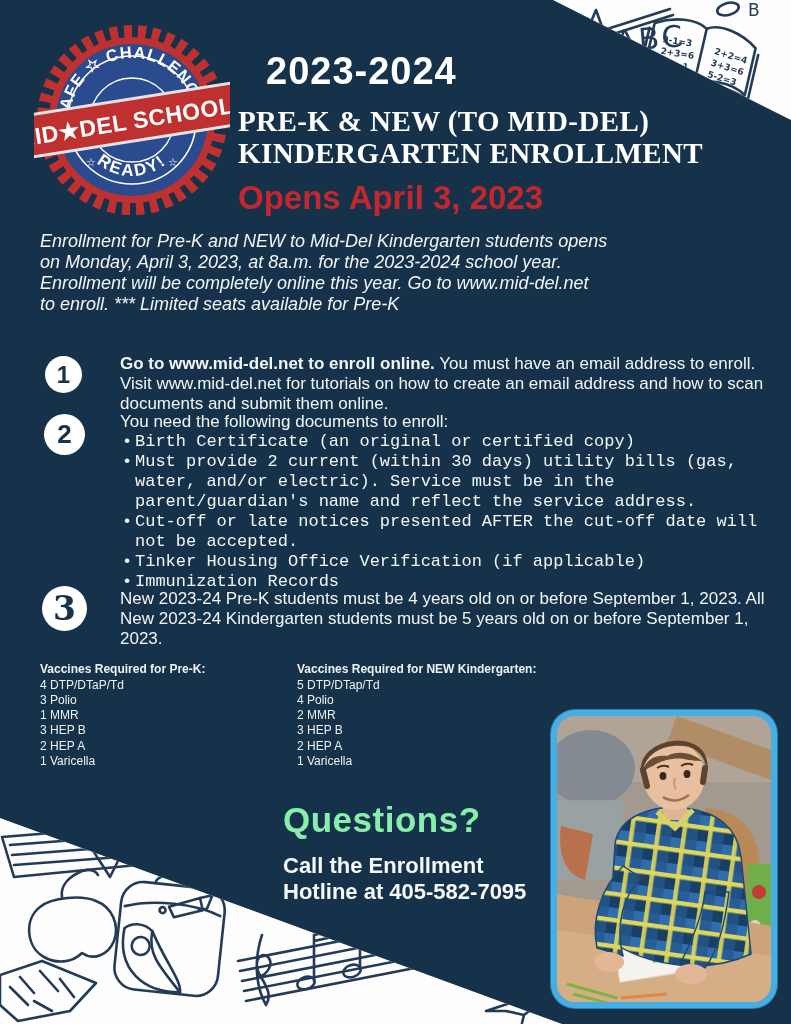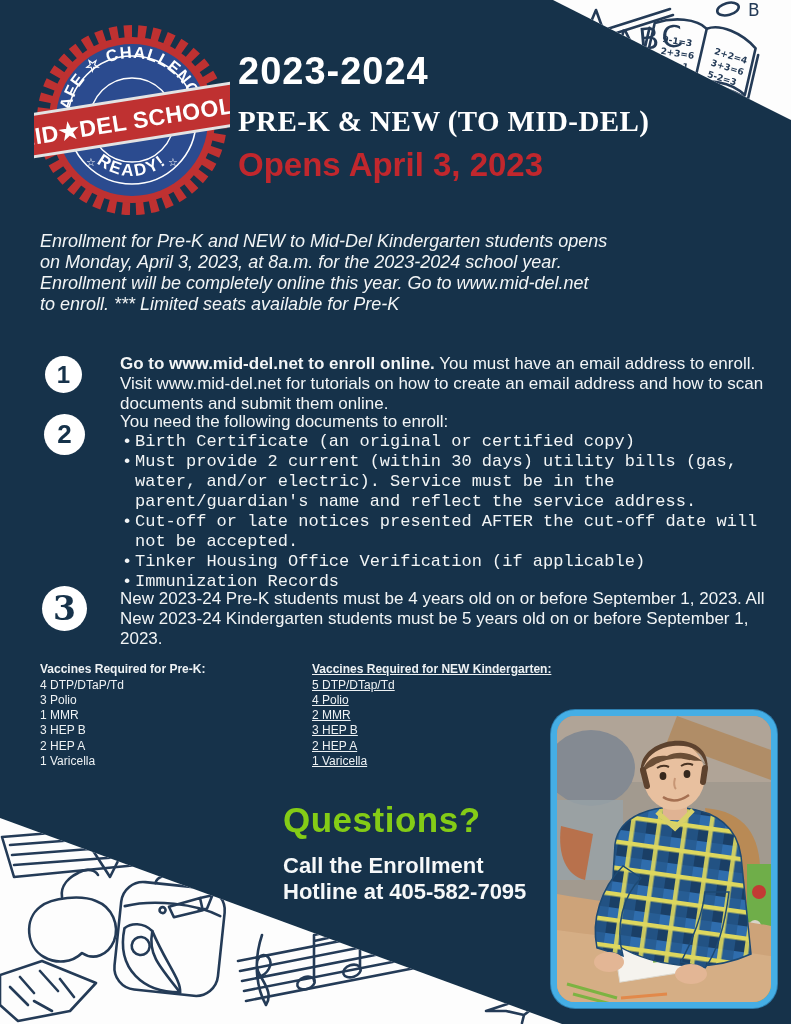--- a/index.html
+++ b/index.html
@@ -14,21 +14,21 @@
     clip-path:polygon(553px 0,791px 0,791px 120px);z-index:1;}
   .corner-bl{position:absolute;inset:0;background:#fdfdfd;
     clip-path:polygon(0 818px,562px 1024px,0 1024px);z-index:1;}
   .corner-tr svg,.corner-bl svg{position:absolute;}
   .doodle{stroke:#243b57;fill:none;stroke-width:2.6;stroke-linecap:round;stroke-linejoin:round;}
   .doodle-text{fill:#243b57;font-family:"DejaVu Sans",sans-serif;}
 
   
   .logo{position:absolute;left:34px;top:20px;width:196px;height:200px;z-index:2;}
   .titles{position:absolute;left:238px;top:50px;z-index:2;}
-  .year{font-size:38px;font-weight:700;letter-spacing:1px;color:#ffffff;}
+  .year{font-size:38px;font-weight:700;letter-spacing:1px;color:#ffffff;margin-left:28px;}
   .title-line{font-size:29px;font-weight:700;letter-spacing:.4px;color:#ffffff;line-height:1.12;font-family:Liberation Serif, serif;}
   .titles .t-block{margin-top:12px;}
   .subtitle{margin-top:9px;font-size:33px;font-weight:700;color:#c1272d;}
 
   
   .intro{position:absolute;left:40px;top:231px;width:720px;z-index:2;
     font-size:18px;font-weight:500;line-height:1.17;color:#f2f5f6;font-style:italic;}
   .num-circle{position:absolute;background:#ffffff;border-radius:50%;
     display:flex;align-items:center;justify-content:center;color:#16324a;z-index:2;}
   .c1{left:45px;top:356px;width:37px;height:37px;font-size:24px;font-weight:700;}
@@ -40,27 +40,27 @@
   .s2{top:412px;width:645px;}
   .s3{top:589px;width:650px;}
   .lead{font-weight:700;}
   .bullets{margin:0;padding:0;list-style:none;}
   .bullets li{position:relative;padding-left:15px;font-family:Liberation Mono, monospace;}
   .bullets li::before{content:"•";position:absolute;left:2px;}
 
   
   .vax{position:absolute;top:662px;z-index:2;font-size:12px;line-height:1.26;}
   .vax-prek{left:40px;width:270px;}
-  .vax-k{left:312px;width:420px;text-decoration:underline;}
+  .vax-k{left:297px;width:420px;}
   .vax-heading{font-weight:700;margin-bottom:1px;}
   .vax ul{margin:0;padding:0;list-style:none;font-weight:500;}
 
   
   .questions{position:absolute;left:283px;top:800px;z-index:2;}
-  .q-heading{font-size:35px;font-weight:700;color:#84cc16;letter-spacing:.5px;}
+  .q-heading{font-size:35px;font-weight:700;color:#86efac;letter-spacing:.5px;}
   .q-call{margin-top:13px;font-size:22px;font-weight:700;line-height:1.16;color:#f6f8f9;}
 
   
   .photo{position:absolute;left:551px;top:710px;width:214px;height:286px;z-index:3;
     border:6px solid #45aee5;border-radius:24px;overflow:hidden;background:#9d968d;
     box-shadow:0 0 0 1px #2d7fb0;}
   .photo svg{display:block;}
 </style>
 </head>
 <body>
@@ -168,20 +168,21 @@
     <g transform="rotate(-9 98 100)">
       <rect x="-12" y="79" width="220" height="42" fill="#bf3131" stroke="#e3e3e3" stroke-width="3"></rect>
       <text x="98" y="109" text-anchor="middle" font-family="Liberation Sans, sans-serif" font-size="23" font-weight="bold" fill="#ffffff" letter-spacing="0.5">MID★DEL SCHOOLS</text>
     </g>
   </svg>
 
   <div class="titles">
     <div class="year">2023-2024</div>
     <div class="t-block">
       <div class="title-line">PRE-K &amp; NEW (TO MID-DEL)</div>
+      <div class="title-line">KINDERGARTEN ENROLLMENT</div>
     </div>
     <div class="subtitle">Opens April 3, 2023</div>
   </div>
 
   <div class="intro">
     <div>Enrollment for Pre-K and NEW to Mid-Del Kindergarten students opens</div>
     <div>on Monday, April 3, 2023, at 8a.m. for the 2023-2024 school year.</div>
     <div>Enrollment will be completely online this year. Go to www.mid-del.net</div>
     <div>to enroll. *** Limited seats available for Pre-K</div>
   </div>

